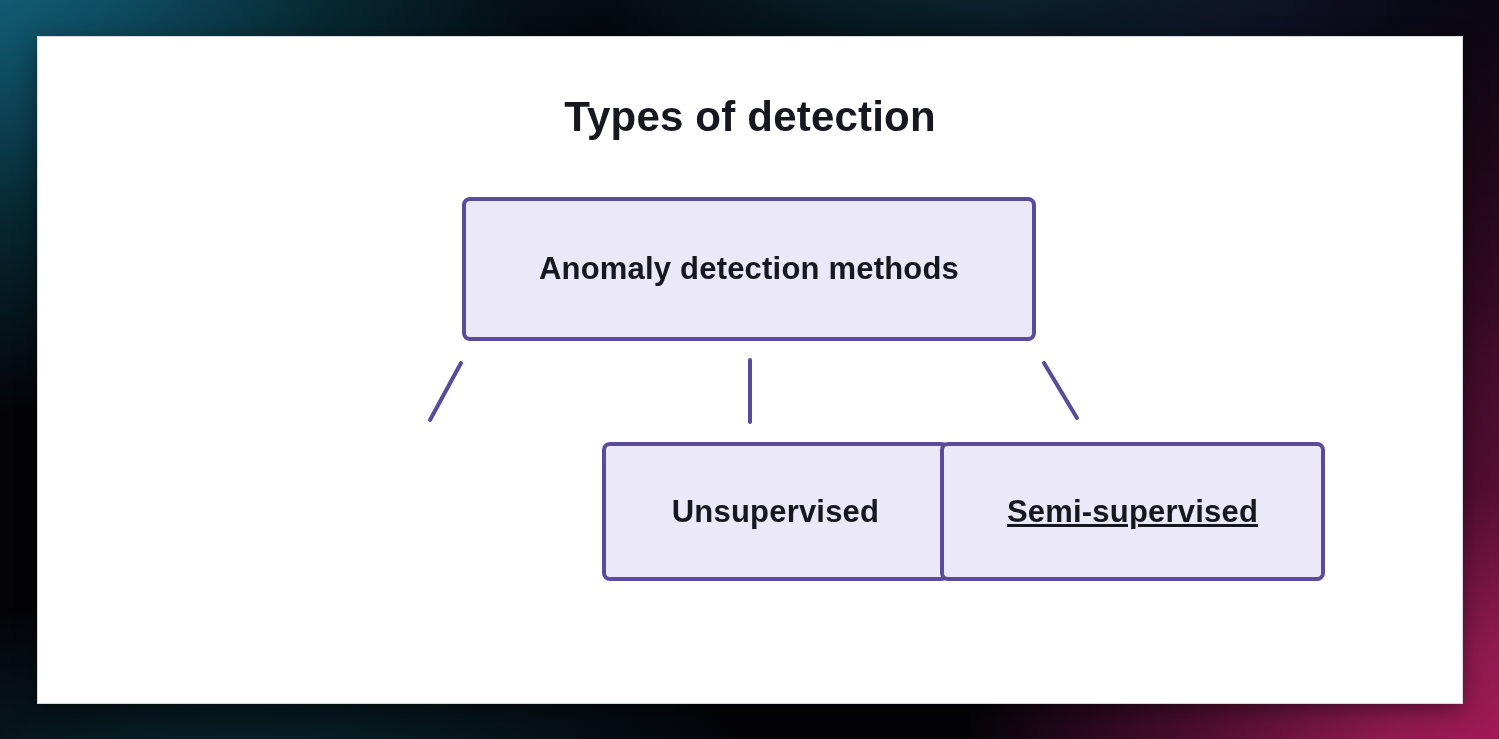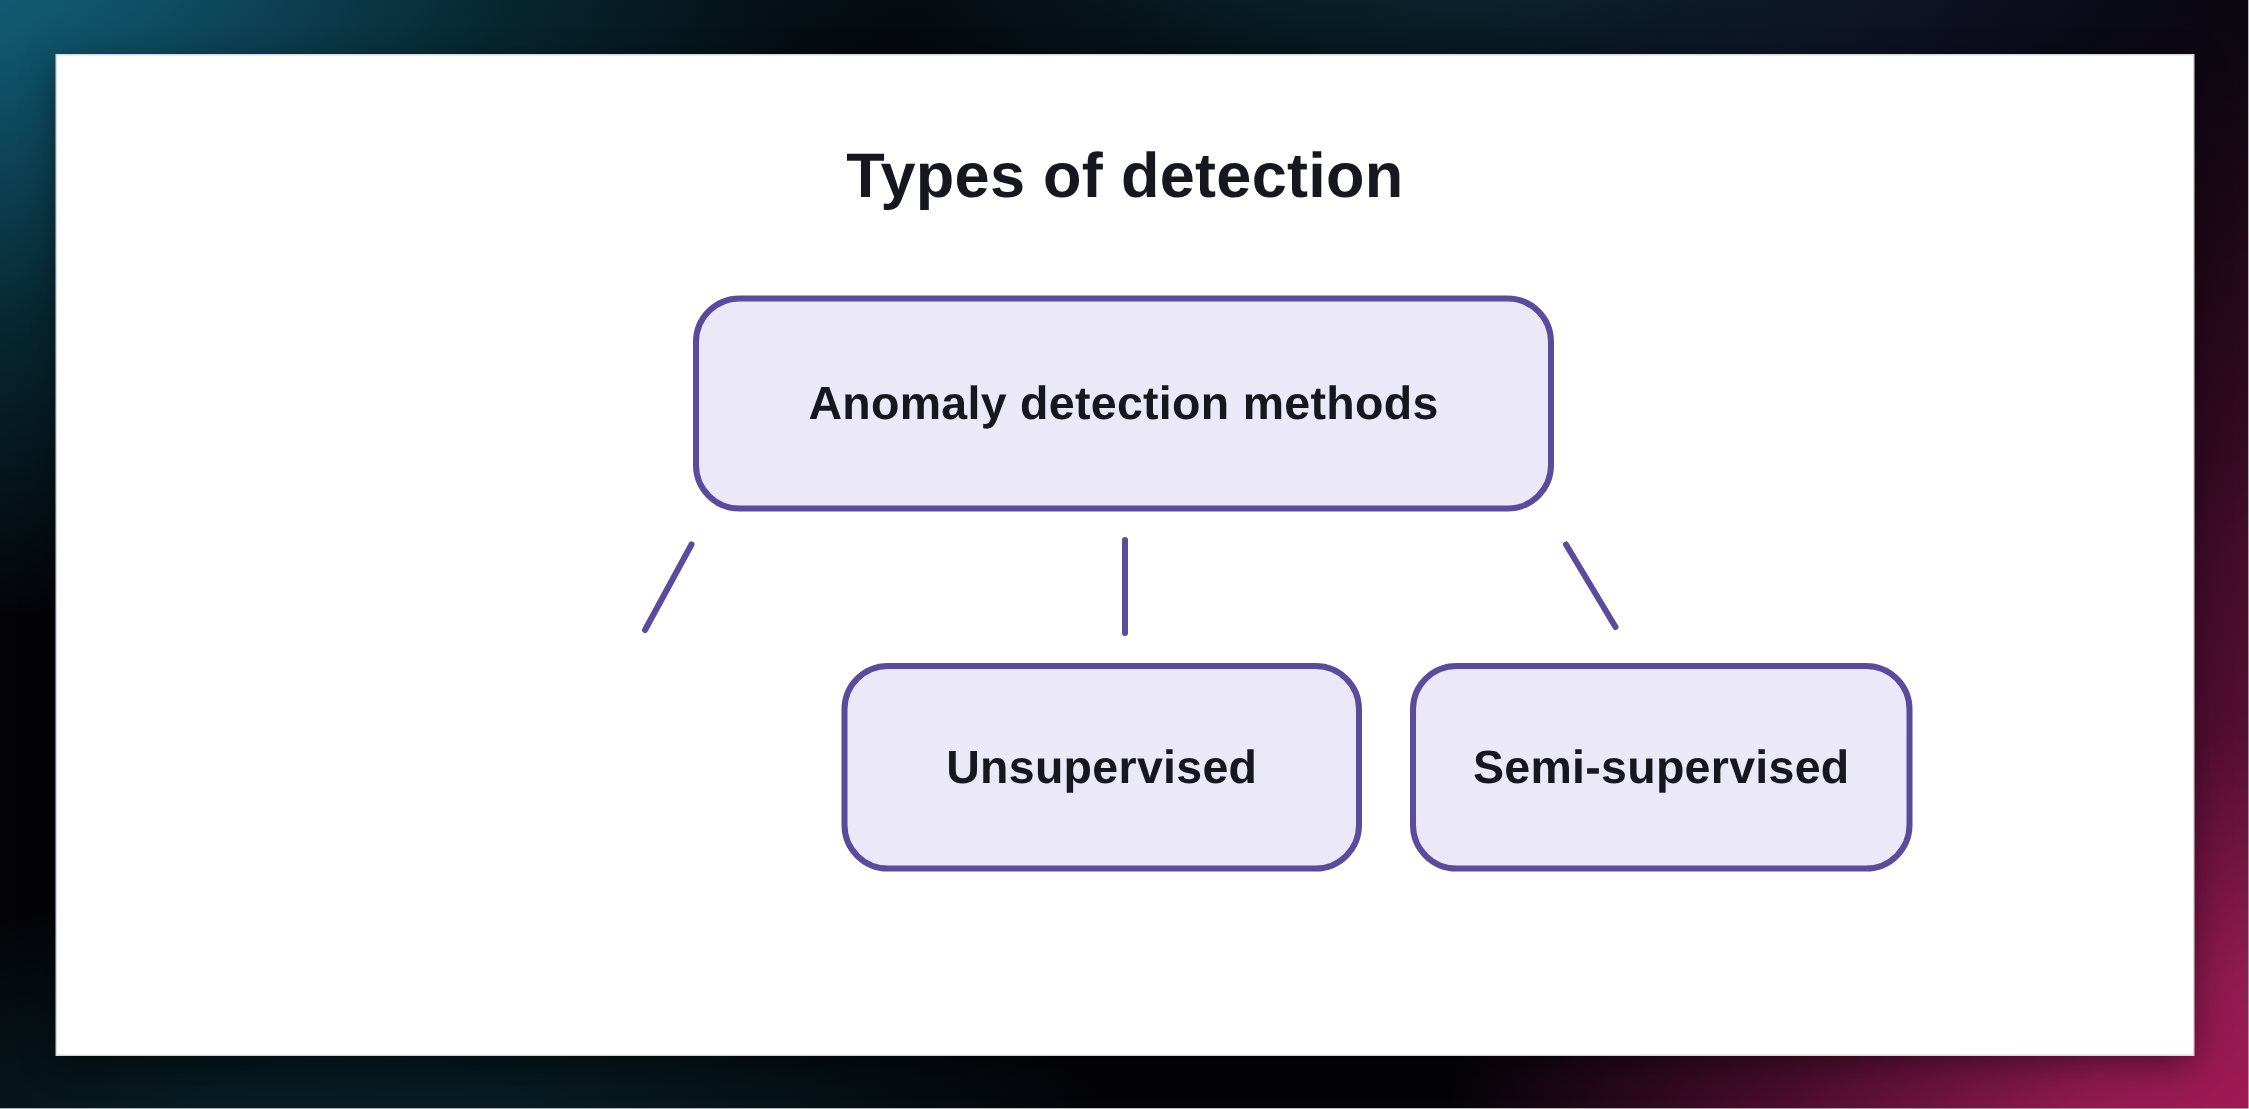--- a/index.html
+++ b/index.html
@@ -43,32 +43,32 @@
     letter-spacing: 0.2px;
     color: var(--title-text);
   }
   .node {
     position: absolute;
     display: flex;
     align-items: center;
     justify-content: center;
     background: var(--node-fill);
     border: 4px solid var(--node-border);
-    border-radius: 31px;
+    border-radius: 8px;
     box-sizing: border-box;
     color: var(--node-text);
     font-weight: 700;
     font-size: 31px;
     letter-spacing: 0.2px;
     text-align: center;
   }
   .node-root   { left: 424px; top: 160px; width: 574px; height: 144px; }
   .node-child-1 { left: 177px; top: 405px; width: 303px; height: 139px; }
-  .node-child-2 { left: 523px; top: 405px; width: 347px; height: 139px; }
-  .node-child-3 { left: 902px; top: 405px; width: 335px; height: 139px; }
+  .node-child-2 { left: 564px; top: 405px; width: 347px; height: 139px; }
+  .node-child-3 { left: 902px; top: 405px; width: 385px; height: 139px; text-decoration: underline; }
   .connectors {
     position: absolute;
     left: 0;
     top: 0;
     width: 1424px;
     height: 666px;
     pointer-events: none;
   }
   .connectors line {
     stroke: var(--connector);

